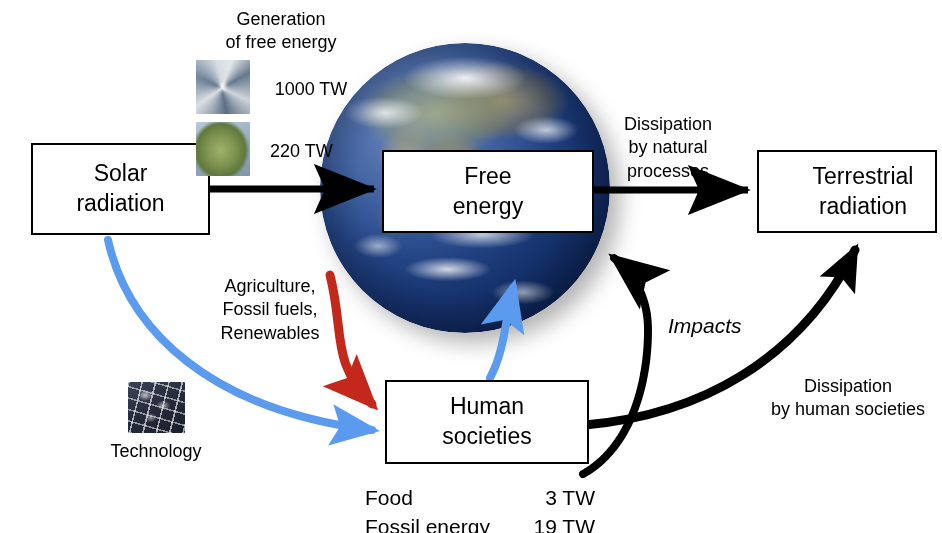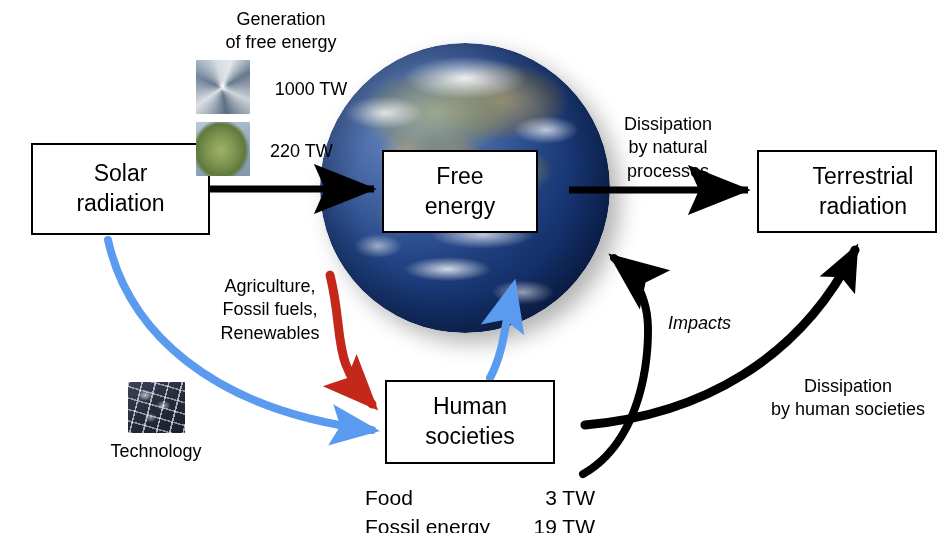--- a/index.html
+++ b/index.html
@@ -73,39 +73,39 @@
     display: flex;
     align-items: center;
     justify-content: center;
     text-align: center;
     line-height: 1.30;
     font-size: 23px;
     white-space: pre-line;
     z-index: 6;
   }
   #box-solar       { left: 7px;   top: 143px; width: 179px; height: 92px; margin-left: 24px; }
-  #box-free        { left: 382px; top: 150px; width: 156px; height: 83px; }
+  #box-free        { left: 382px; top: 150px; width: 212px; height: 83px; }
   #box-terrestrial { left: 757px; top: 150px; width: 180px; height: 83px; padding-left: 32px; }
-  #box-human       { left: 385px; top: 380px; width: 170px; height: 84px; }
+  #box-human       { left: 385px; top: 380px; width: 204px; height: 84px; }
   
   .lbl {
     position: absolute;
     font-size: 18px;
     line-height: 1.30;
     white-space: pre-line;
     z-index: 7;
   }
   .lbl.c { text-align: center; }
   #lbl-generation  { left: 196px; top: 8px;   width: 170px; }
   #lbl-tw-wind     { left: 256px; top: 78px;  width: 110px; text-align: center; }
   #lbl-tw-photo    { left: 270px; top: 140px; width: 110px; text-align: left; }
   #lbl-dissip-nat  { left: 602px; top: 113px; width: 132px; }
   #lbl-agri        { left: 205px; top: 275px; width: 130px; }
   #lbl-technology  { left: 100px; top: 440px; width: 112px; }
-  #lbl-impacts     { left: 668px; top: 312px; width: 100px; font-style: italic; font-size: 18px; text-align: left;}
+  #lbl-impacts     { left: 668px; top: 312px; width: 100px; font-style: italic; font-size: 21px; text-align: left;}
   #lbl-dissip-hum  { left: 760px; top: 375px; width: 176px; }
   
   #tbl-human {
     position: absolute;
     left: 365px; top: 483px;
     width: 230px;
     font-size: 21px;
     z-index: 7;
   }
   #tbl-human .row { display: flex; justify-content: space-between; line-height: 1.40; }

